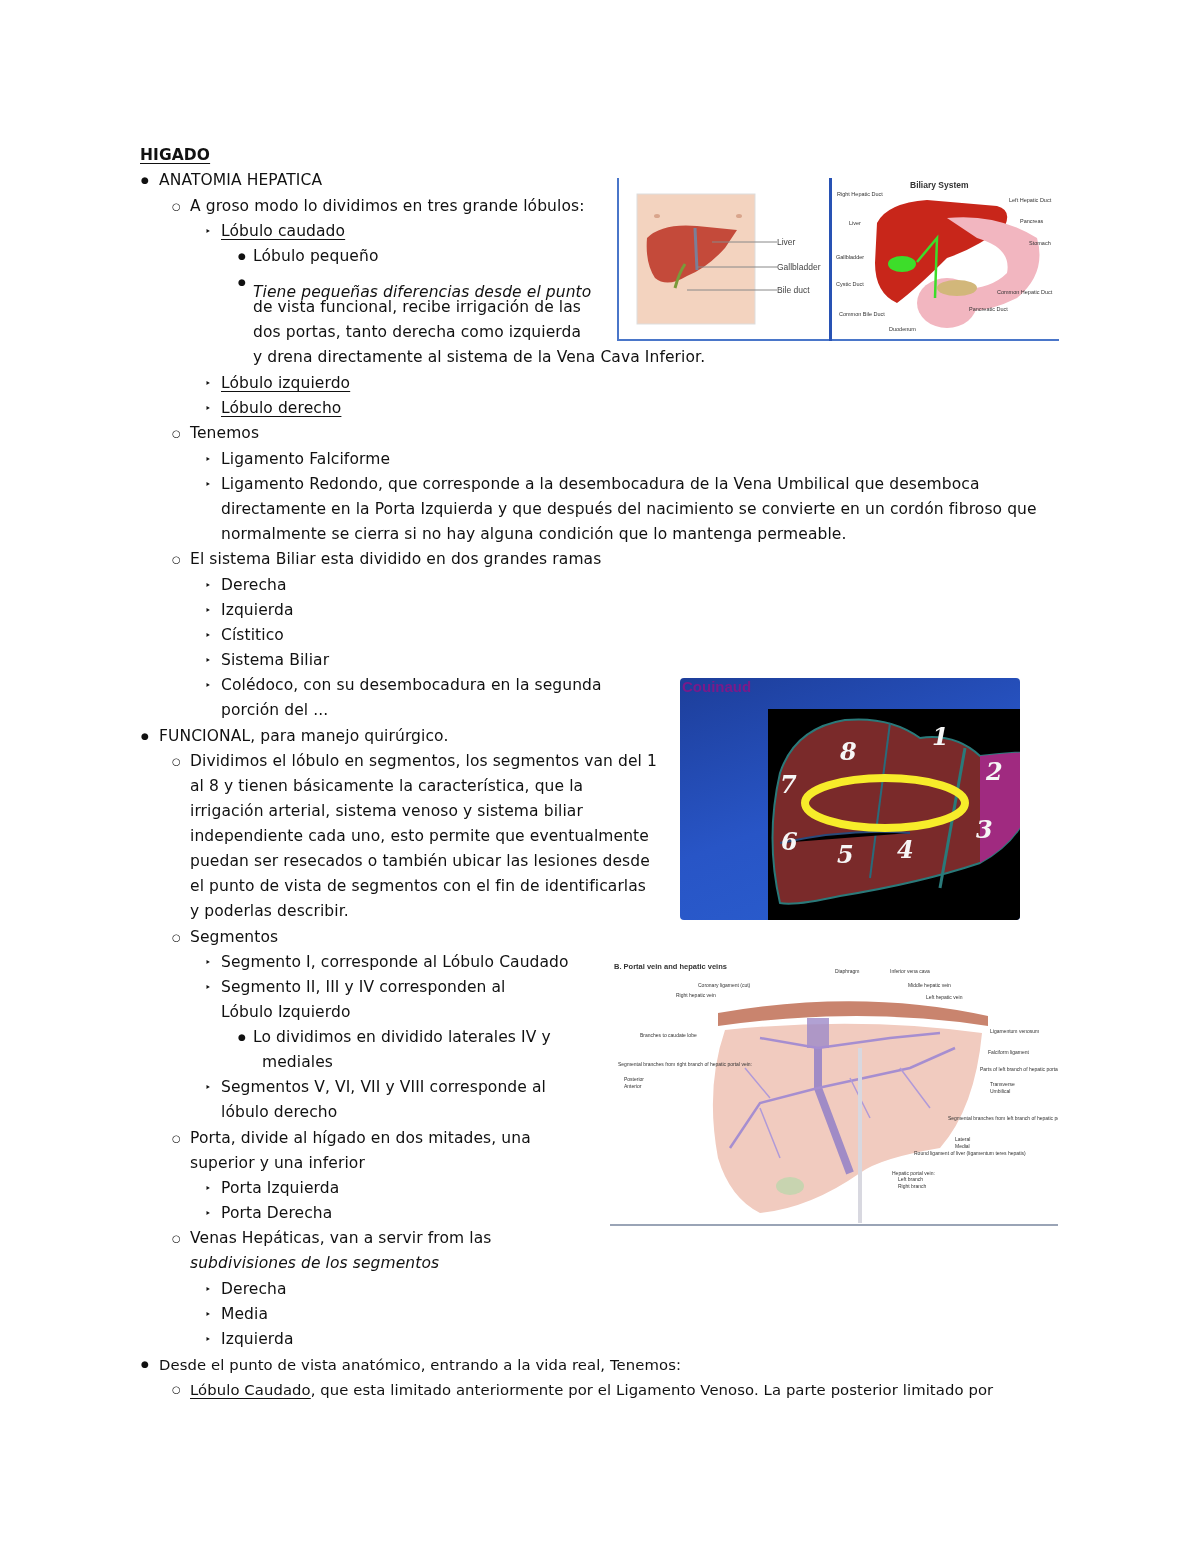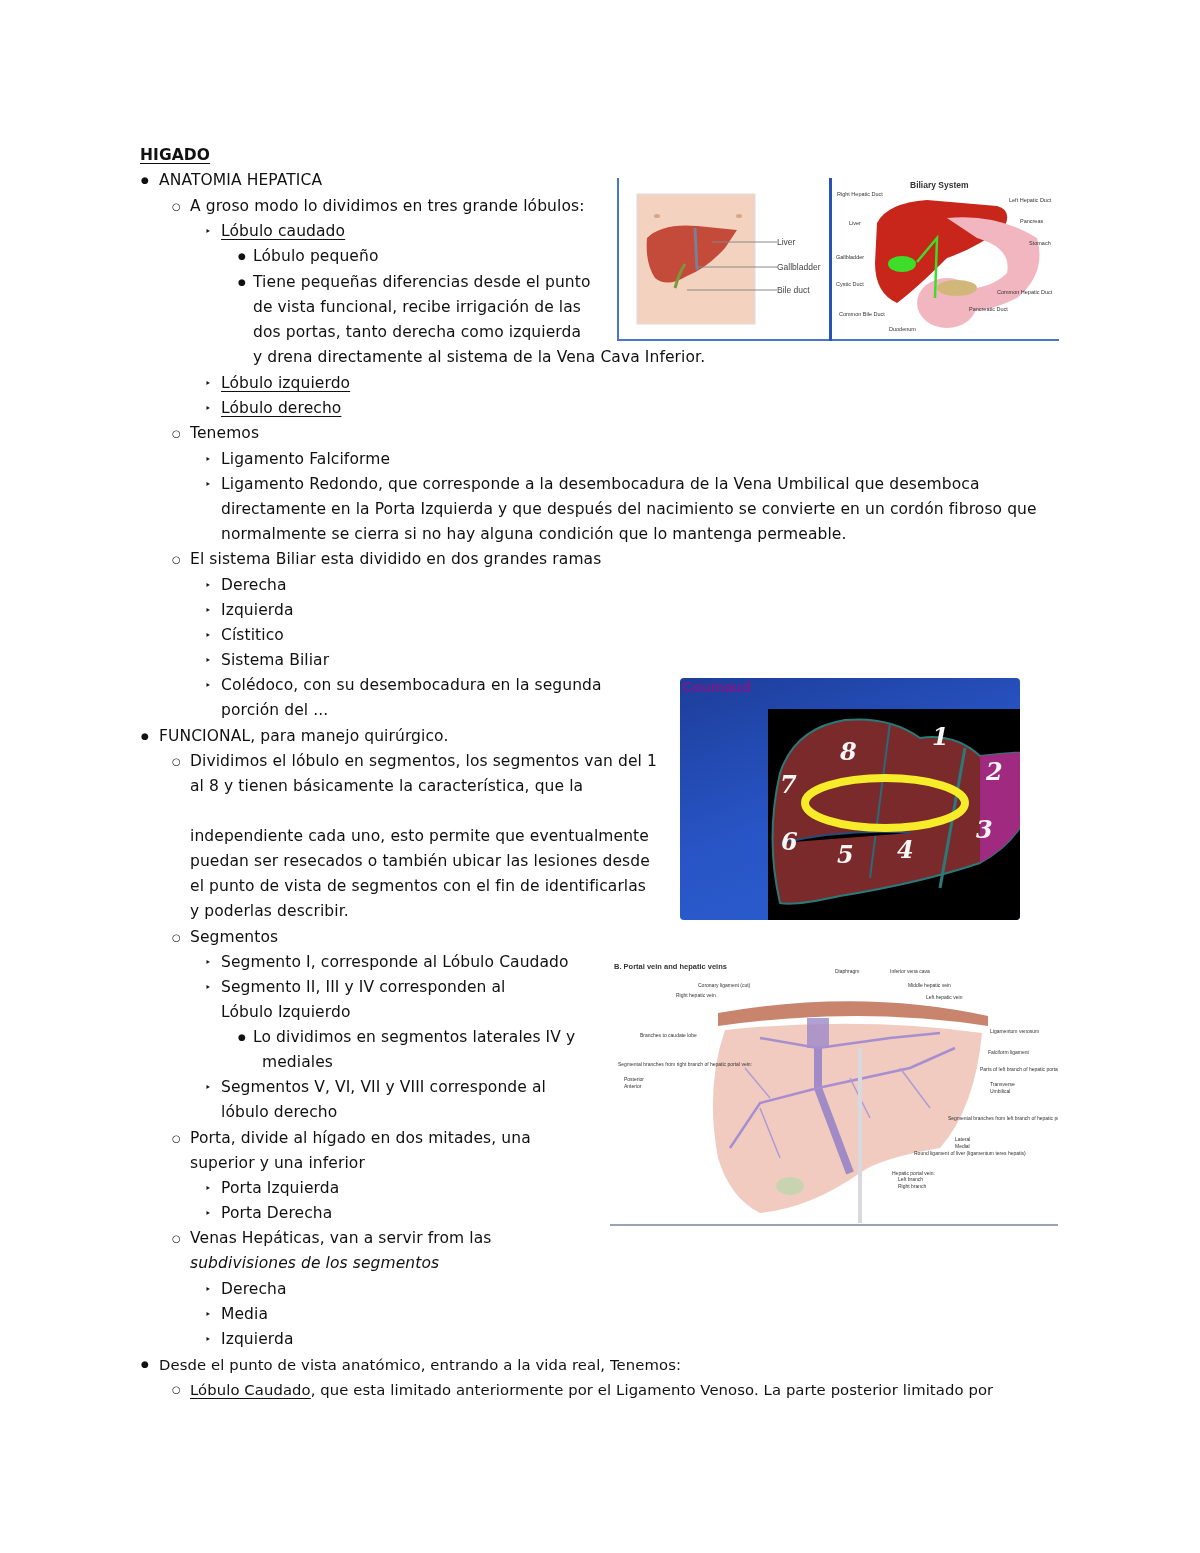--- a/index.html
+++ b/index.html
@@ -38,21 +38,21 @@
   <span class="bul" style="left:172px; top:194px; font-size:10px;">○</span>
   <div class="line" style="left:190px; top:194px;">A groso modo lo dividimos en tres grande lóbulos:</div>
 
   <span class="bul" style="left:205px; top:219px; font-size:10px;">‣</span>
   <div class="line u" style="left:221px; top:219px;">Lóbulo caudado</div>
 
   <span class="bul" style="left:238px; top:244px; font-size:9px;">●</span>
   <div class="line" style="left:253px; top:244px;">Lóbulo pequeño</div>
 
   <span class="bul" style="left:238px; top:270px; font-size:9px;">●</span>
-  <div class="line" style="left:253px; top:270px;">Tiene pequeñas diferencias desde el punto</div>
+  <div class="line" style="left:253px; top:280px;font-style:italic;">Tiene pequeñas diferencias desde el punto</div>
   <div class="line" style="left:253px; top:295px;">de vista funcional, recibe irrigación de las</div>
   <div class="line" style="left:253px; top:320px;">dos portas, tanto derecha como izquierda</div>
   <div class="line" style="left:253px; top:345px;">y drena directamente al sistema de la Vena Cava Inferior.</div>
 
   <span class="bul" style="left:205px; top:371px; font-size:10px;">‣</span>
   <div class="line u" style="left:221px; top:371px;">Lóbulo izquierdo</div>
 
   <span class="bul" style="left:205px; top:396px; font-size:10px;">‣</span>
   <div class="line u" style="left:221px; top:396px;">Lóbulo derecho</div>
 
@@ -81,35 +81,36 @@
   <span class="bul" style="left:205px; top:673px; font-size:10px;">‣</span>
   <div class="line" style="left:221px; top:673px;">Colédoco, con su desembocadura en la segunda</div>
   <div class="line" style="left:221px; top:698px;">porción del ...</div>
 
   <span class="bul" style="left:141px; top:724px; font-size:9px;">●</span>
   <div class="line" style="left:159px; top:724px;">FUNCIONAL, para manejo quirúrgico.</div>
 
   <span class="bul" style="left:172px; top:749px; font-size:10px;">○</span>
   <div class="line" style="left:190px; top:749px;">Dividimos el lóbulo en segmentos, los segmentos van del 1</div>
   <div class="line" style="left:190px; top:774px;">al 8 y tienen básicamente la característica, que la</div>
+  <div class="line" style="left:190px; top:799px;">irrigación arterial, sistema venoso y sistema biliar</div>
   <div class="line" style="left:190px; top:849px;">puedan ser resecados o también ubicar las lesiones desde</div>
   <div class="line" style="left:190px; top:824px;">independiente cada uno, esto permite que eventualmente</div>
   <div class="line" style="left:190px; top:874px;">el punto de vista de segmentos con el fin de identificarlas</div>
   <div class="line" style="left:190px; top:899px;">y poderlas describir.</div>
 
   <span class="bul" style="left:172px; top:925px; font-size:10px;">○</span>
   <div class="line" style="left:190px; top:925px;">Segmentos</div>
 
   <span class="bul" style="left:205px; top:950px; font-size:10px;">‣</span>
   <div class="line" style="left:221px; top:950px;">Segmento I, corresponde al Lóbulo Caudado</div>
   <span class="bul" style="left:205px; top:975px; font-size:10px;">‣</span>
   <div class="line" style="left:221px; top:975px;">Segmento II, III y IV corresponden al</div>
   <div class="line" style="left:221px; top:1000px;">Lóbulo Izquierdo</div>
   <span class="bul" style="left:238px; top:1025px; font-size:9px;">●</span>
-  <div class="line" style="left:253px; top:1025px;">Lo dividimos en segmentos laterales IV y</div>
+  <div class="line" style="left:253px; top:1025px;">Lo dividimos en dividido laterales IV y</div>
   <div class="line" style="left:262px; top:1050px;">mediales</div>
   <span class="bul" style="left:205px; top:1075px; font-size:10px;">‣</span>
   <div class="line" style="left:221px; top:1075px;">Segmentos V, VI, VII y VIII corresponde al</div>
   <div class="line" style="left:221px; top:1100px;">lóbulo derecho</div>
 
   <span class="bul" style="left:172px; top:1126px; font-size:10px;">○</span>
   <div class="line" style="left:190px; top:1126px;">Porta, divide al hígado en dos mitades, una</div>
   <div class="line" style="left:190px; top:1151px;">superior y una inferior</div>
   <span class="bul" style="left:205px; top:1176px; font-size:10px;">‣</span>
   <div class="line" style="left:221px; top:1176px;">Porta Izquierda</div>

